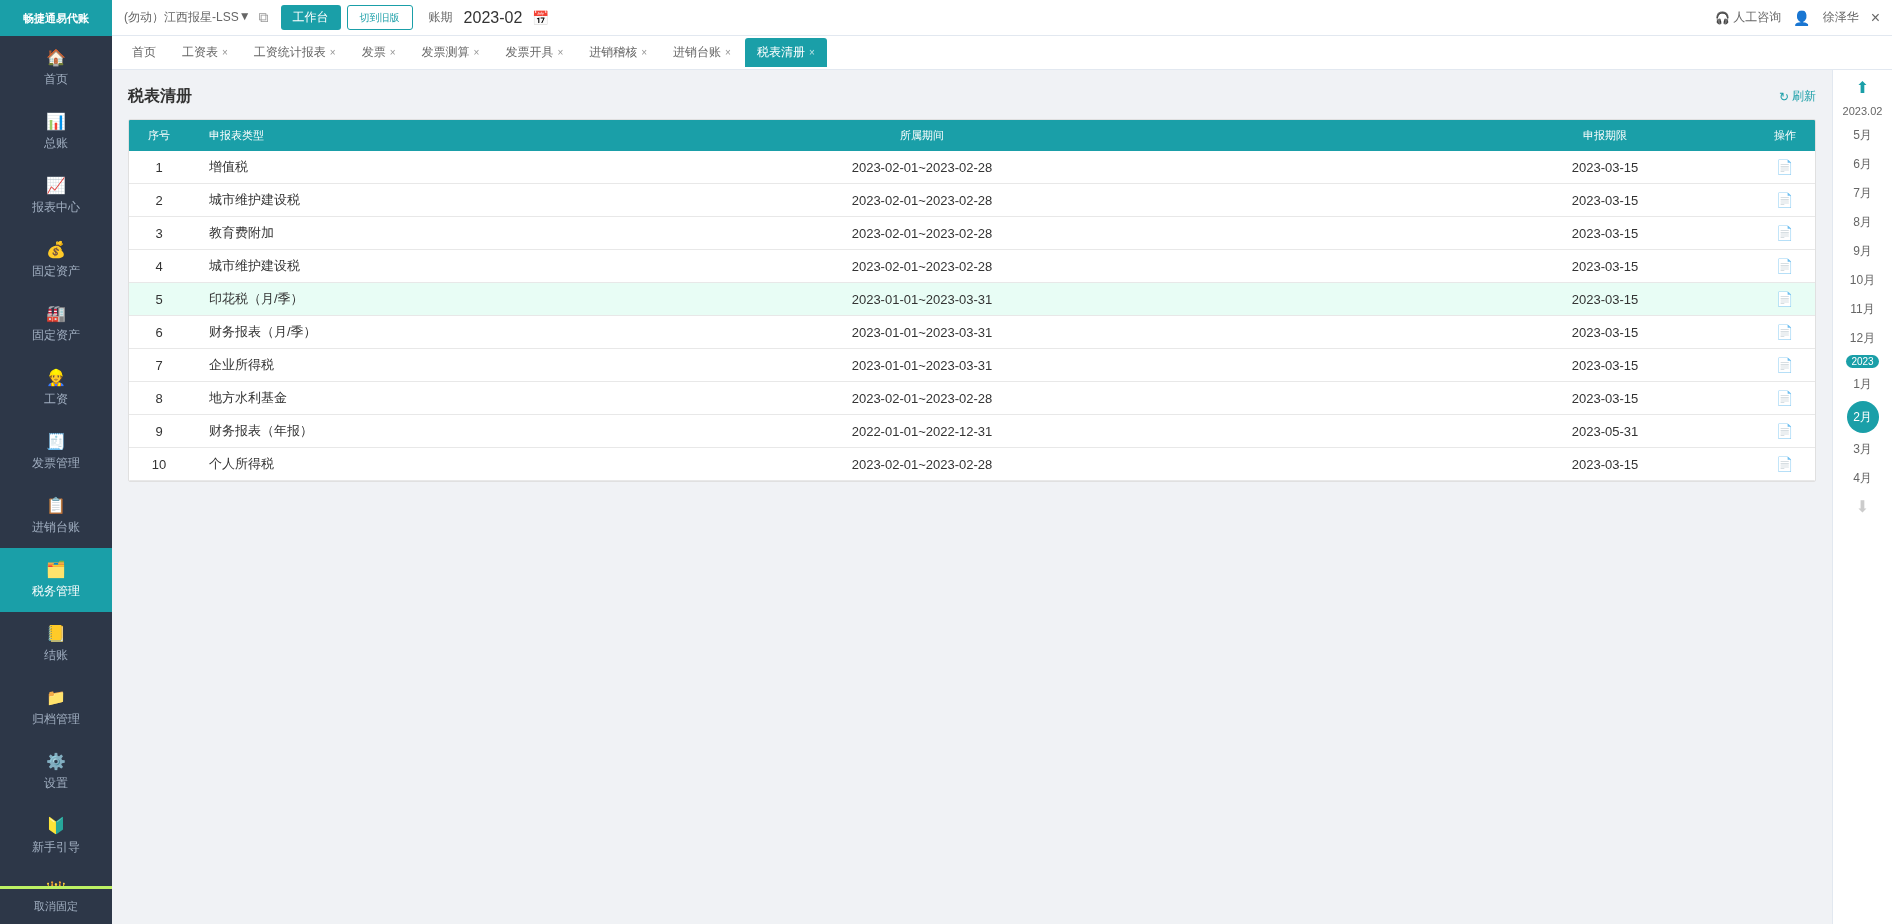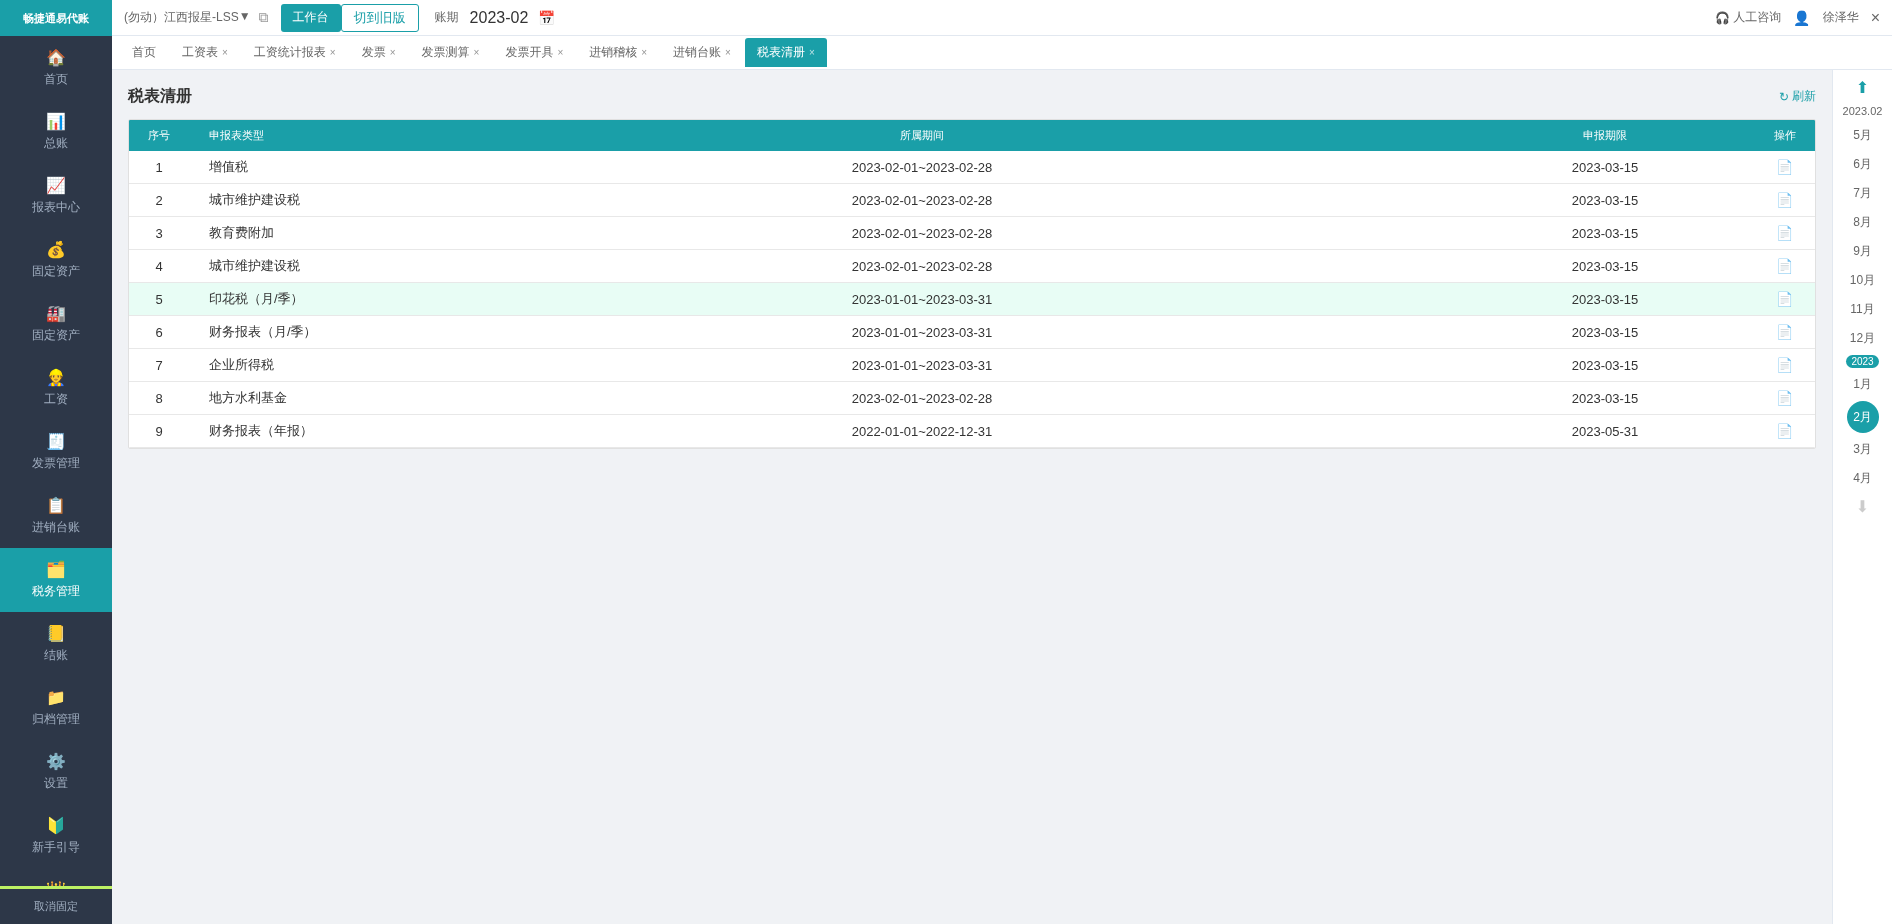--- a/index.html
+++ b/index.html
@@ -14,23 +14,23 @@
     .sidebar-item.active { background: #1a9fa8; color: white; }
     .sidebar-icon { font-size: 16px; }
     .sidebar-footer { padding: 10px; text-align: center; color: #a0aec0; font-size: 11px; cursor: pointer; border-top: 3px solid #bef264; }
 
     
     .main-area { flex: 1; display: flex; flex-direction: column; overflow: hidden; }
 
     
     .topbar { background: white; height: 36px; display: flex; align-items: center; padding: 0 12px; gap: 8px; border-bottom: 1px solid #e2e8f0; flex-shrink: 0; }
     .topbar-company { display: flex; align-items: flex-start; font-size: 12px; color: #666; }
-    .topbar-actions { display: flex; margin-left: 4px; }
+    .topbar-actions { display: flex; gap: 6px; margin-left: 4px; }
     .btn-workspace { background: #1a9fa8; color: white; border: none; padding: 4px 12px; border-radius: 3px; cursor: pointer; font-size: 12px; }
-    .btn-switch { background: white; border: 1px solid #1a9fa8; color: #1a9fa8; padding: 4px 12px; border-radius: 3px; cursor: pointer; font-size: 13px; }
+    .btn-switch { background: white; border: 1px solid #1a9fa8; color: #1a9fa8; padding: 4px 12px; border-radius: 3px; cursor: pointer; font-size: 10px; }
     .period-label { font-size: 12px; color: #666; margin-left: 8px; }
     .topbar-right { margin-left: auto; display: flex; align-items: center; gap: 12px; font-size: 12px; color: #666; }
 
     
     .tabbar { background: white; height: 34px; display: flex; align-items: center; padding: 0 8px; border-bottom: 1px solid #e2e8f0; gap: 2px; flex-shrink: 0; }
     .tab-item { padding: 6px 12px; font-size: 12px; color: #666; cursor: pointer; white-space: nowrap; display: flex; align-items: center; gap: 4px; border-radius: 3px 3px 0 0; }
     .tab-item.active { background: #1a9fa8; color: white; }
     .tab-close { font-size: 10px; cursor: pointer; opacity: 0.7; }
 
     
@@ -278,20 +278,27 @@
     <td class="col-type">地方水利基金</td>
     <td class="col-period">2023-02-01~2023-02-28</td>
     <td class="col-deadline">2023-03-15</td>
     <td class="col-action"><span class="icon-btn">📄</span></td>
   </tr>
               <tr>
     <td class="col-seq">9</td>
     <td class="col-type">财务报表（年报）</td>
     <td class="col-period">2022-01-01~2022-12-31</td>
     <td class="col-deadline">2023-05-31</td>
+    <td class="col-action"><span class="icon-btn">📄</span></td>
+  </tr>
+              <tr>
+    <td class="col-seq">10</td>
+    <td class="col-type">个人所得税</td>
+    <td class="col-period">2023-02-01~2023-02-28</td>
+    <td class="col-deadline">2023-03-15</td>
     <td class="col-action"><span class="icon-btn">📄</span></td>
   </tr>
             </tbody>
         </table>
       </div>
 
     </div>
 
     <div class="calendar-panel">
       <div class="cal-nav-up">⬆</div>

